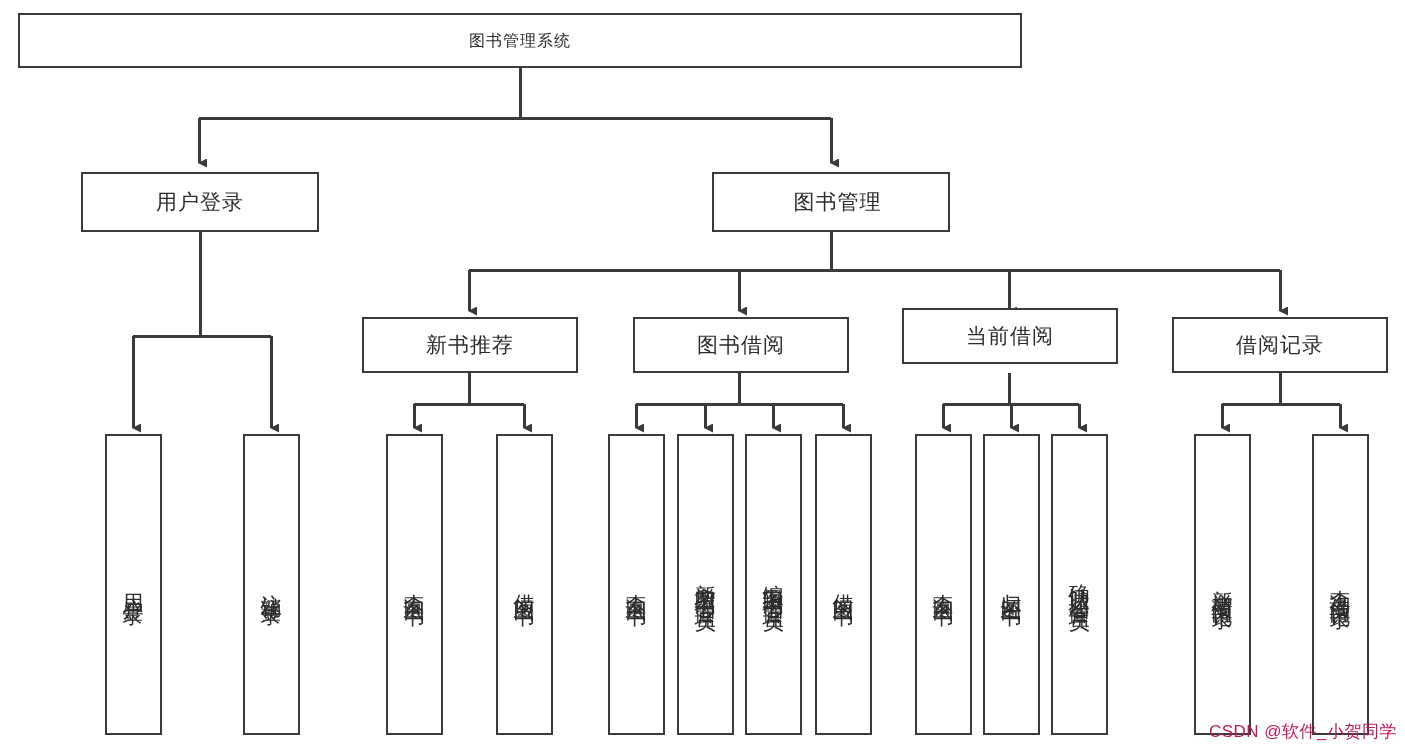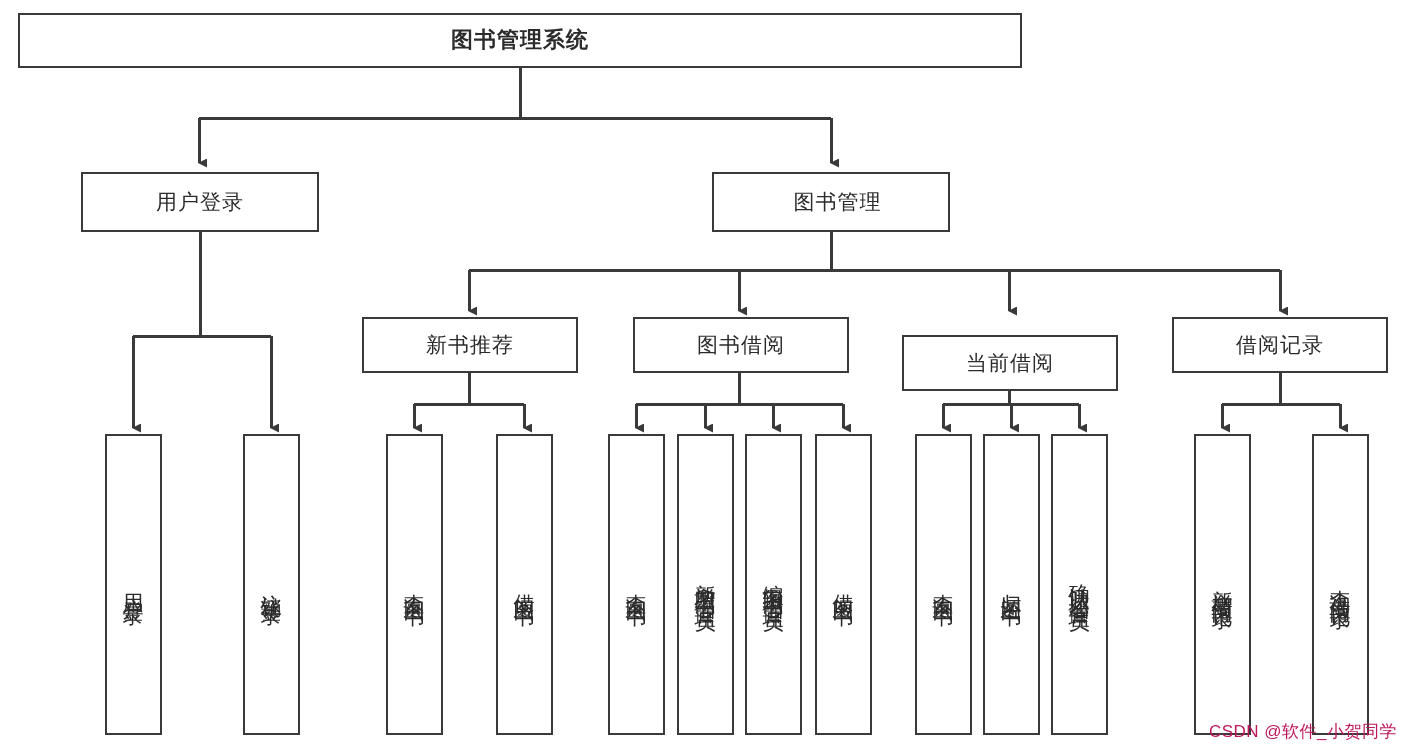--- a/index.html
+++ b/index.html
@@ -36,22 +36,21 @@
     justify-content: center;
     text-align: center;
     z-index: 2;
   }
   .node-h {
     font-size: 21px;
     line-height: 1.2;
     letter-spacing: 1px;
   }
   .node-root {
-    font-size: 22px;
-    font-weight: bold;
+    font-size: 16px;
   }
   .node-v {
     writing-mode: vertical-rl;
     text-orientation: upright;
     font-size: 21px;
     letter-spacing: 4px;
     line-height: 1.2;
     padding: 6px 0;
     align-items: center;
     justify-content: center;
@@ -132,21 +131,21 @@
   <div class="node node-h" style="left:712px; top:172px; width:238px; height:60px;padding-left:13px;">
     <span>图书管理</span>
   </div>
 
   <div class="node node-h" style="left:362px; top:317px; width:216px; height:56px;">
     <span>新书推荐</span>
   </div>
   <div class="node node-h" style="left:633px; top:317px; width:216px; height:56px;">
     <span>图书借阅</span>
   </div>
-  <div class="node node-h" style="left:902px; top:335px; width:216px; height:56px;">
+  <div class="node node-h" style="left:902px; top:308px; width:216px; height:56px;">
     <span>当前借阅</span>
   </div>
   <div class="node node-h" style="left:1172px; top:317px; width:216px; height:56px;">
     <span>借阅记录</span>
   </div>
 
   <div class="node node-v" style="left:105px; top:434px; width:57px; height:301px;">
     <span>用户登录</span>
   </div>
   <div class="node node-v" style="left:243px; top:434px; width:57px; height:301px;">

